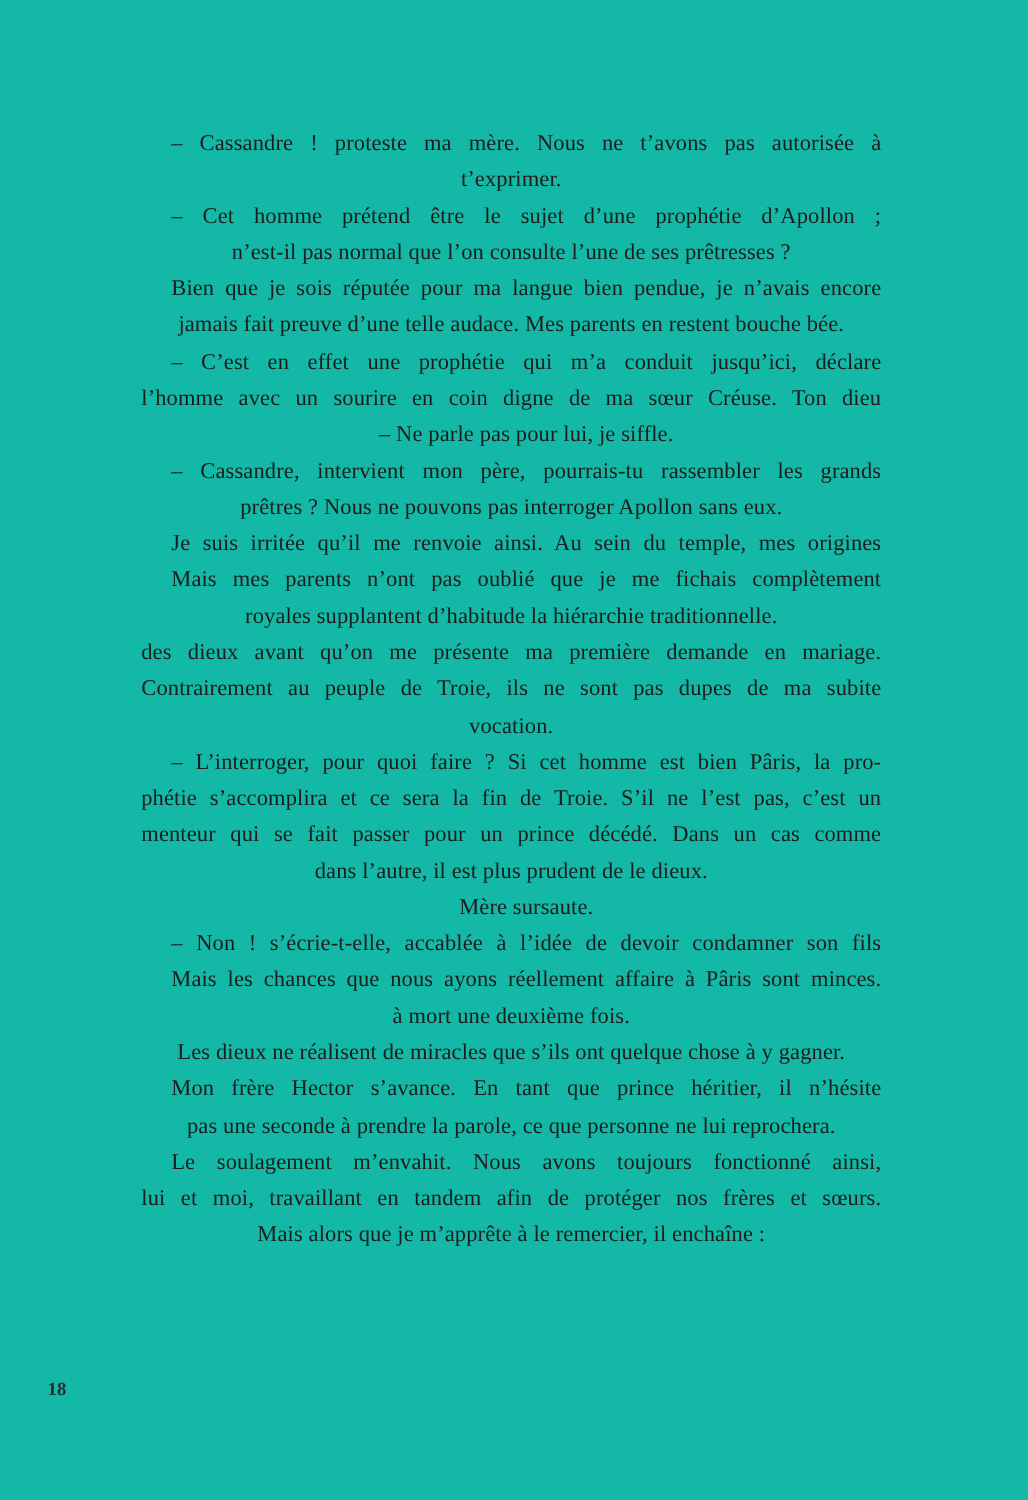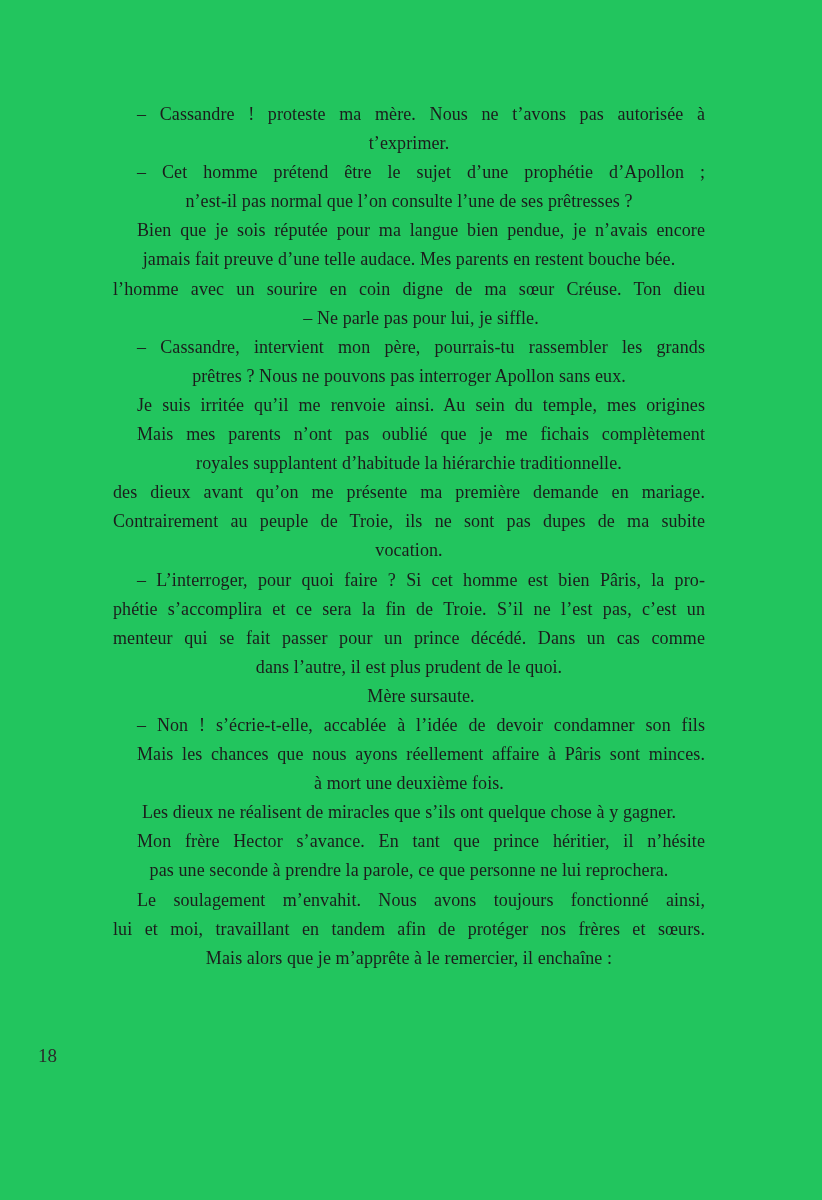--- a/index.html
+++ b/index.html
@@ -4,21 +4,21 @@
 <style>
   html, body {
     margin: 0;
     padding: 0;
     background: #ffffff;
   }
   .page {
     position: relative;
     width: 822px;
     height: 1200px;
-    background: #22c55e;
+    background: #14b8a6;
     overflow: hidden;
     font-family: "Liberation Serif", "DejaVu Serif", serif;
     color: #1c1c1c;
   }
   .text-column {
     position: absolute;
     left: 113px;
     top: 100px;
     width: 592px;
   }
@@ -34,51 +34,53 @@
     white-space: normal;
     text-align: justify;
     text-align-last: justify;
   }
   .line.ind {
     text-indent: 24px;
   }
   .folio {
     position: absolute;
     left: 38px;
-    top: 1044px;
-    font-size: 19px;
+    top: 1100px;
+    font-size: 15px;
     line-height: 24px;
     color: #2a2a2a;
+    font-weight: bold;
   }
 </style>
 </head>
 <body>
 
 <div class="page">
   <div class="text-column">
       <div class="line j ind">– Cassandre ! proteste ma mère. Nous ne t’avons pas autorisée à</div>
       <div class="line">t’exprimer.</div>
       <div class="line j ind">– Cet homme prétend être le sujet d’une prophétie d’Apollon ;</div>
       <div class="line">n’est-il pas normal que l’on consulte l’une de ses prêtresses ?</div>
       <div class="line j ind">Bien que je sois réputée pour ma langue bien pendue, je n’avais encore</div>
       <div class="line">jamais fait preuve d’une telle audace. Mes parents en restent bouche bée.</div>
+      <div class="line j ind">– C’est en effet une prophétie qui m’a conduit jusqu’ici, déclare</div>
       <div class="line j">l’homme avec un sourire en coin digne de ma sœur Créuse. Ton dieu</div>
       <div class="line ind">– Ne parle pas pour lui, je siffle.</div>
       <div class="line j ind">– Cassandre, intervient mon père, pourrais-tu rassembler les grands</div>
       <div class="line">prêtres ? Nous ne pouvons pas interroger Apollon sans eux.</div>
       <div class="line j ind">Je suis irritée qu’il me renvoie ainsi. Au sein du temple, mes origines</div>
       <div class="line j ind">Mais mes parents n’ont pas oublié que je me fichais complètement</div>
       <div class="line">royales supplantent d’habitude la hiérarchie traditionnelle.</div>
       <div class="line j">des dieux avant qu’on me présente ma première demande en mariage.</div>
       <div class="line j">Contrairement au peuple de Troie, ils ne sont pas dupes de ma subite</div>
       <div class="line">vocation.</div>
       <div class="line j ind">– L’interroger, pour quoi faire ? Si cet homme est bien Pâris, la pro-</div>
       <div class="line j">phétie s’accomplira et ce sera la fin de Troie. S’il ne l’est pas, c’est un</div>
       <div class="line j">menteur qui se fait passer pour un prince décédé. Dans un cas comme</div>
-      <div class="line">dans l’autre, il est plus prudent de le quoi.</div>
+      <div class="line">dans l’autre, il est plus prudent de le dieux.</div>
       <div class="line ind">Mère sursaute.</div>
       <div class="line j ind">– Non ! s’écrie-t-elle, accablée à l’idée de devoir condamner son fils</div>
       <div class="line j ind">Mais les chances que nous ayons réellement affaire à Pâris sont minces.</div>
       <div class="line">à mort une deuxième fois.</div>
       <div class="line">Les dieux ne réalisent de miracles que s’ils ont quelque chose à y gagner.</div>
       <div class="line j ind">Mon frère Hector s’avance. En tant que prince héritier, il n’hésite</div>
       <div class="line">pas une seconde à prendre la parole, ce que personne ne lui reprochera.</div>
       <div class="line j ind">Le soulagement m’envahit. Nous avons toujours fonctionné ainsi,</div>
       <div class="line j">lui et moi, travaillant en tandem afin de protéger nos frères et sœurs.</div>
       <div class="line">Mais alors que je m’apprête à le remercier, il enchaîne :</div>

